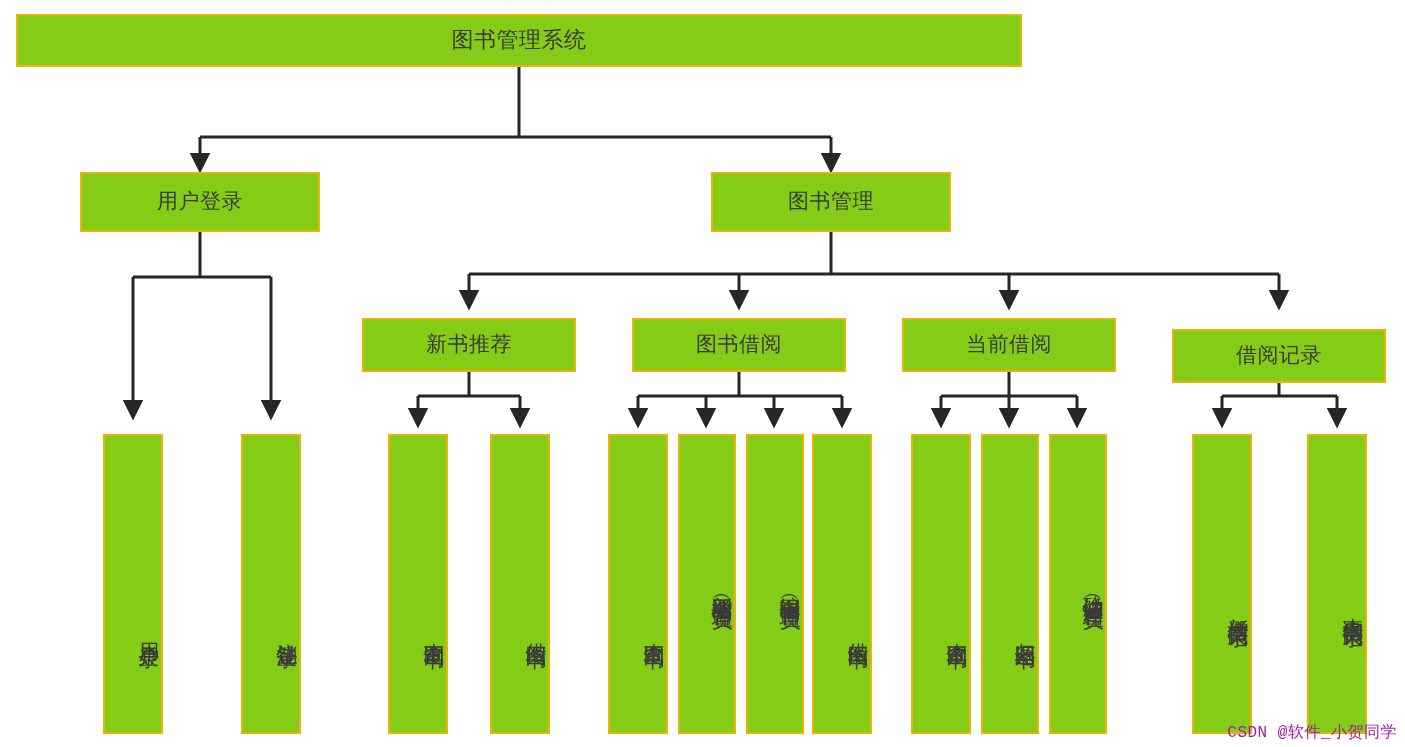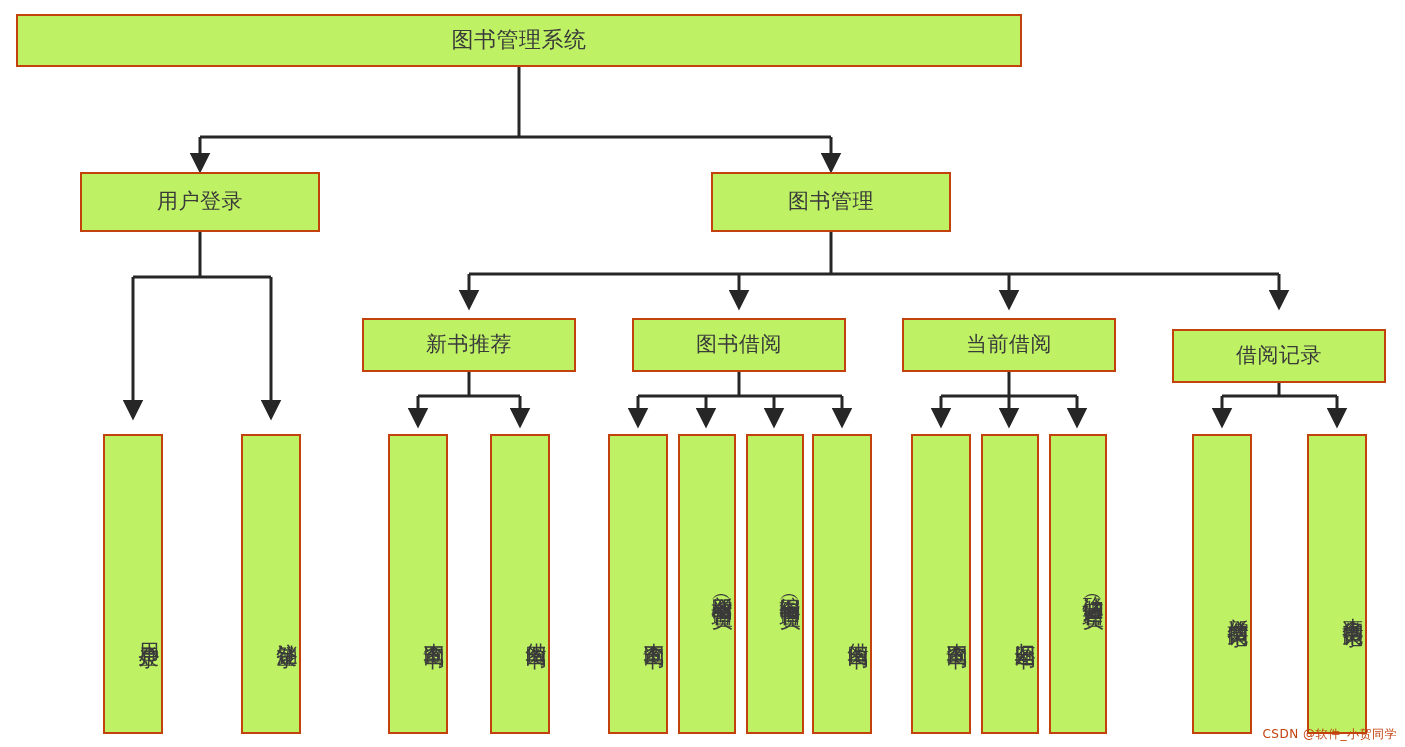--- a/index.html
+++ b/index.html
@@ -22,22 +22,22 @@
     position: absolute;
     left: 0;
     top: 0;
     width: 1405px;
     height: 747px;
     pointer-events: none;
   }
   .node {
     position: absolute;
     box-sizing: border-box;
-    border: 2px solid #c2410c;
-    background: #bef264;
+    border: 2px solid #eab308;
+    background: #84cc16;
     display: flex;
     align-items: center;
     justify-content: center;
     color: #3a3a3a;
     letter-spacing: 0.5px;
   }
   .node.h {
     font-size: 21px;
     line-height: 1.1;
   }
@@ -61,24 +61,25 @@
     display: block;
     white-space: pre-line;
   }
   .node.v .node-label {
     white-space: normal;
   }
   .watermark {
     position: absolute;
     right: 8px;
     bottom: 4px;
-    font-size: 12px;
-    color: #c2410c;
+    font-size: 16px;
+    color: #a21caf;
     letter-spacing: 0.5px;
     white-space: nowrap;
+    font-family: Liberation Mono, monospace;
   }
 </style>
 </head>
 <body>
 
 <div id="canvas">
 
   <svg id="edges" viewBox="0 0 1405 747" xmlns="http://www.w3.org/2000/svg">
     <defs>
       <marker id="arrow" viewBox="0 0 12 12" refX="6" refY="6" markerWidth="7" markerHeight="7" orient="auto-start-reverse">

